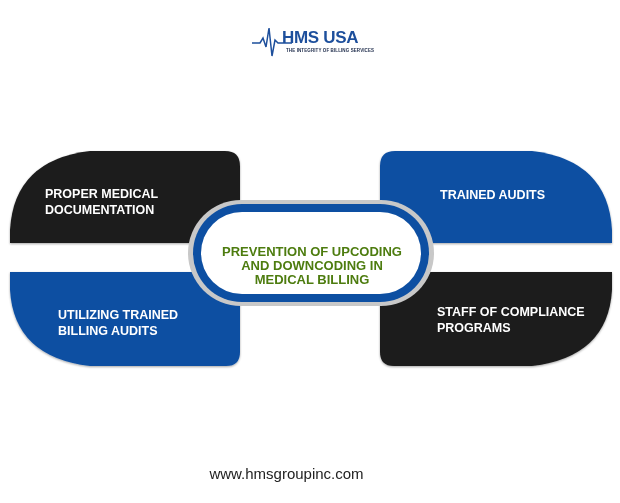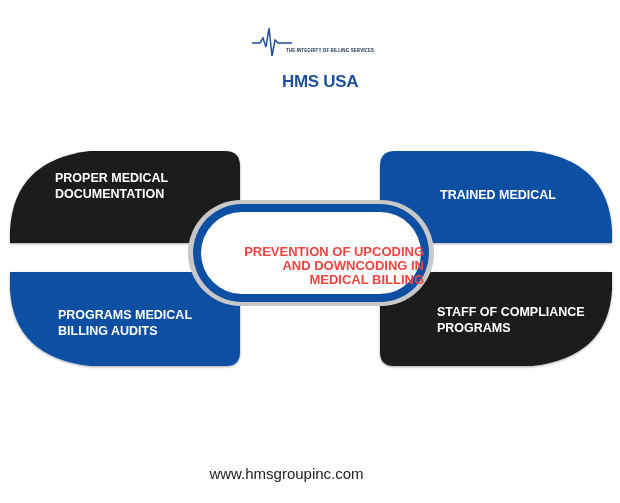--- a/index.html
+++ b/index.html
@@ -1,23 +1,23 @@
 <!DOCTYPE html>
 <html><head>
 <meta charset="utf-8">
 <style>
   html, body { margin:0; padding:0; background:#ffffff; }
   body { width:620px; height:503px; position:relative; overflow:hidden; font-family:"Liberation Sans", sans-serif; }
   .logo { position:absolute; left:252px; top:26px; width:116px; height:34px; }
   .logo svg { position:absolute; left:0; top:0; }
-  .logo-title { position:absolute; left:30px; top:2px; font-size:17px; font-weight:bold; color:#1d4f9c; letter-spacing:-0.3px; white-space:nowrap;margin-top:44px; }
+  .logo-title { position:absolute; left:30px; top:2px; font-size:17px; font-weight:bold; color:#1d4f9c; letter-spacing:-0.3px; white-space:nowrap; }
   .logo-tag { position:absolute; left:34px; top:22px; font-size:4.5px; font-weight:bold; color:#1d2b4a; white-space:nowrap; letter-spacing:0.1px; }
   svg.diagram { position:absolute; left:0; top:0; }
   .label { position:absolute; color:#ffffff; font-weight:bold; font-size:12.5px; line-height:16px; white-space:nowrap; }
-  .center-text { position:absolute; left:200px; top:245px; width:224px; text-align:right; font-weight:bold; font-size:13px; line-height:14px; color:#ef4444; }
+  .center-text { position:absolute; left:200px; top:245px; width:224px; text-align:center; font-weight:bold; font-size:13px; line-height:14px; color:#4d7c0f; }
   .footer { position:absolute; left:0; top:465px; width:573px; text-align:center; font-size:15px; color:#222222; }
 </style>
 </head>
 <body>
 
 <div class="logo">
   <svg width="40" height="34" viewBox="0 0 40 34">
     <polyline points="0,17 8,17 11,12 14,21 17,2 20,30 23,14 26,17 40,17" fill="none" stroke="#1d4f9c" stroke-width="1.5"></polyline>
   </svg>
   <div class="logo-title">HMS USA</div>
@@ -37,30 +37,30 @@
 
   <path d="M612,243 L612,230 Q608,160 532,151 L395,151 Q380,151 380,166 L380,243 Z" fill="#0d4fa2" filter="url(#sh)"></path>
 
   <path d="M612,272 L380,272 L380,352 Q380,366 394,366 L532,366 Q608,357 612,290 Z" fill="#1c1c1c" filter="url(#sh)"></path>
 
   <rect x="188" y="200" width="246" height="106" rx="53" ry="53" fill="#c8c8c8"></rect>
   <rect x="193" y="204" width="236" height="98" rx="49" ry="49" fill="#0d4fa2"></rect>
   <rect x="201" y="212" width="220" height="82" rx="41" ry="41" fill="#ffffff"></rect>
 </svg>
 
-<div class="label" style="left:45px; top:170px;margin-left:10px;">
+<div class="label" style="left:45px; top:186px;">
   <div>PROPER MEDICAL</div>
   <div>DOCUMENTATION</div>
 </div>
 <div class="label" style="left:58px; top:307px;">
-  <div>PROGRAMS MEDICAL</div>
+  <div>UTILIZING TRAINED</div>
   <div>BILLING AUDITS</div>
 </div>
 <div class="label" style="left:440px; top:187px;">
-  <div>TRAINED MEDICAL</div>
+  <div>TRAINED AUDITS</div>
 </div>
 <div class="label" style="left:437px; top:304px;">
   <div>STAFF OF COMPLIANCE</div>
   <div>PROGRAMS</div>
 </div>
 
 <div class="center-text">
   <div>PREVENTION OF UPCODING</div>
   <div>AND DOWNCODING IN</div>
   <div>MEDICAL BILLING</div>

